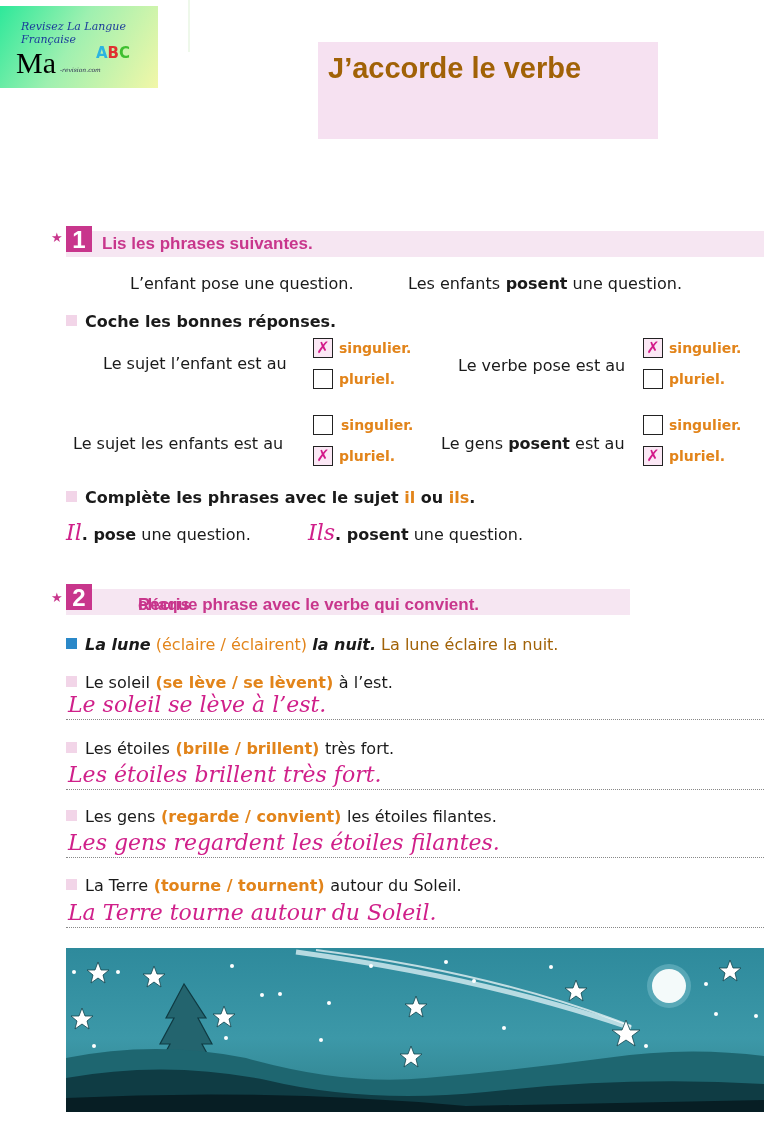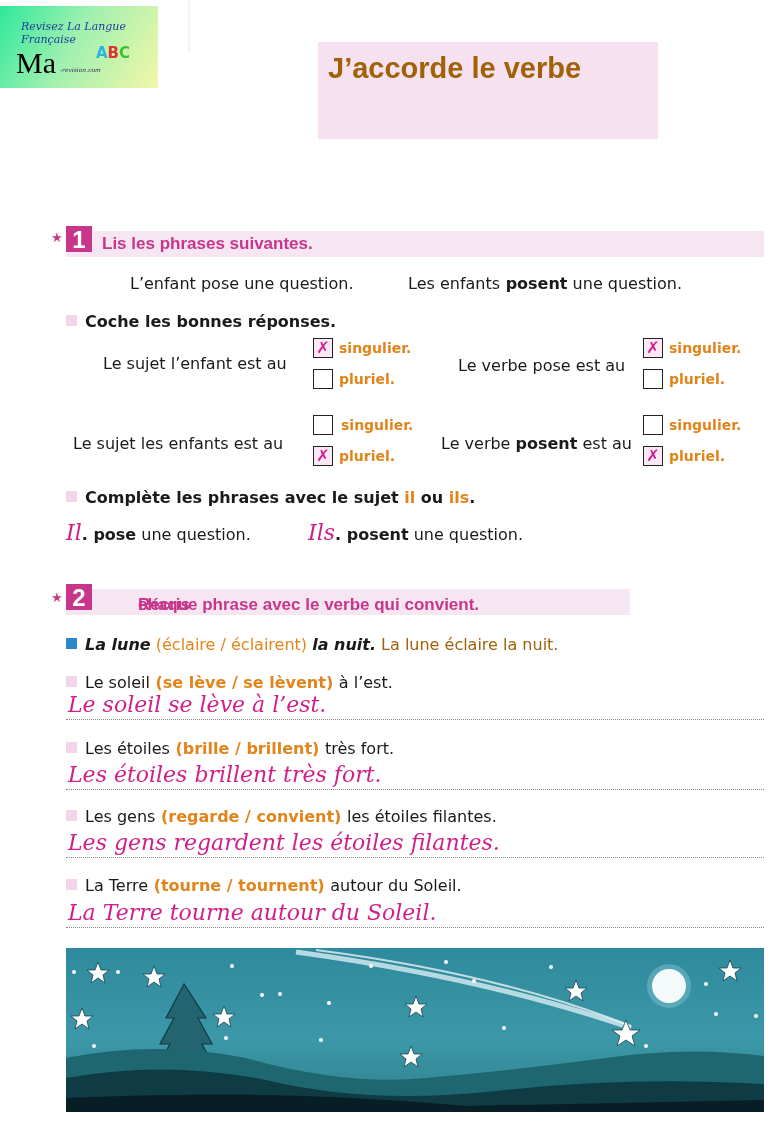--- a/index.html
+++ b/index.html
@@ -71,21 +71,21 @@
 <div class="abs opt" style="left:669px;top:340px">singulier.</div>
 <div class="abs cb" style="left:643px;top:369px"></div>
 <div class="abs opt" style="left:669px;top:371px">pluriel.</div>
 
 <div class="abs txt" style="left:73px;top:434px"><span>Le sujet </span><span class="u">les enfants</span><span> est au</span></div>
 <div class="abs cb" style="left:313px;top:415px"></div>
 <div class="abs opt" style="left:341px;top:417px">singulier.</div>
 <div class="abs cb checked" style="left:313px;top:446px">✗</div>
 <div class="abs opt" style="left:339px;top:448px">pluriel.</div>
 
-<div class="abs txt" style="left:441px;top:434px"><span>Le verbe </span><span class="b">posent</span><span> est au</span></div>
+<div class="abs txt" style="left:441px;top:434px"><span>Le gens </span><span class="b">posent</span><span> est au</span></div>
 <div class="abs cb" style="left:643px;top:415px"></div>
 <div class="abs opt" style="left:669px;top:417px">singulier.</div>
 <div class="abs cb checked" style="left:643px;top:446px">✗</div>
 <div class="abs opt" style="left:669px;top:448px">pluriel.</div>
 
 <div class="abs txt b" style="left:66px;top:488px"><span class="bullet"></span><span>Complète les phrases avec le sujet </span><span class="or">il</span><span> ou </span><span class="or">ils</span><span>.</span></div>
 <div class="abs txt" style="left:66px;top:520px"><span class="script">Il</span><span class="b">. pose</span><span> une question.</span></div>
 <div class="abs txt" style="left:308px;top:520px"><span class="script">Ils</span><span class="b">. posent</span><span> une question.</span></div>
 
 <div class="abs star" style="left:51px;top:590px">★</div>

